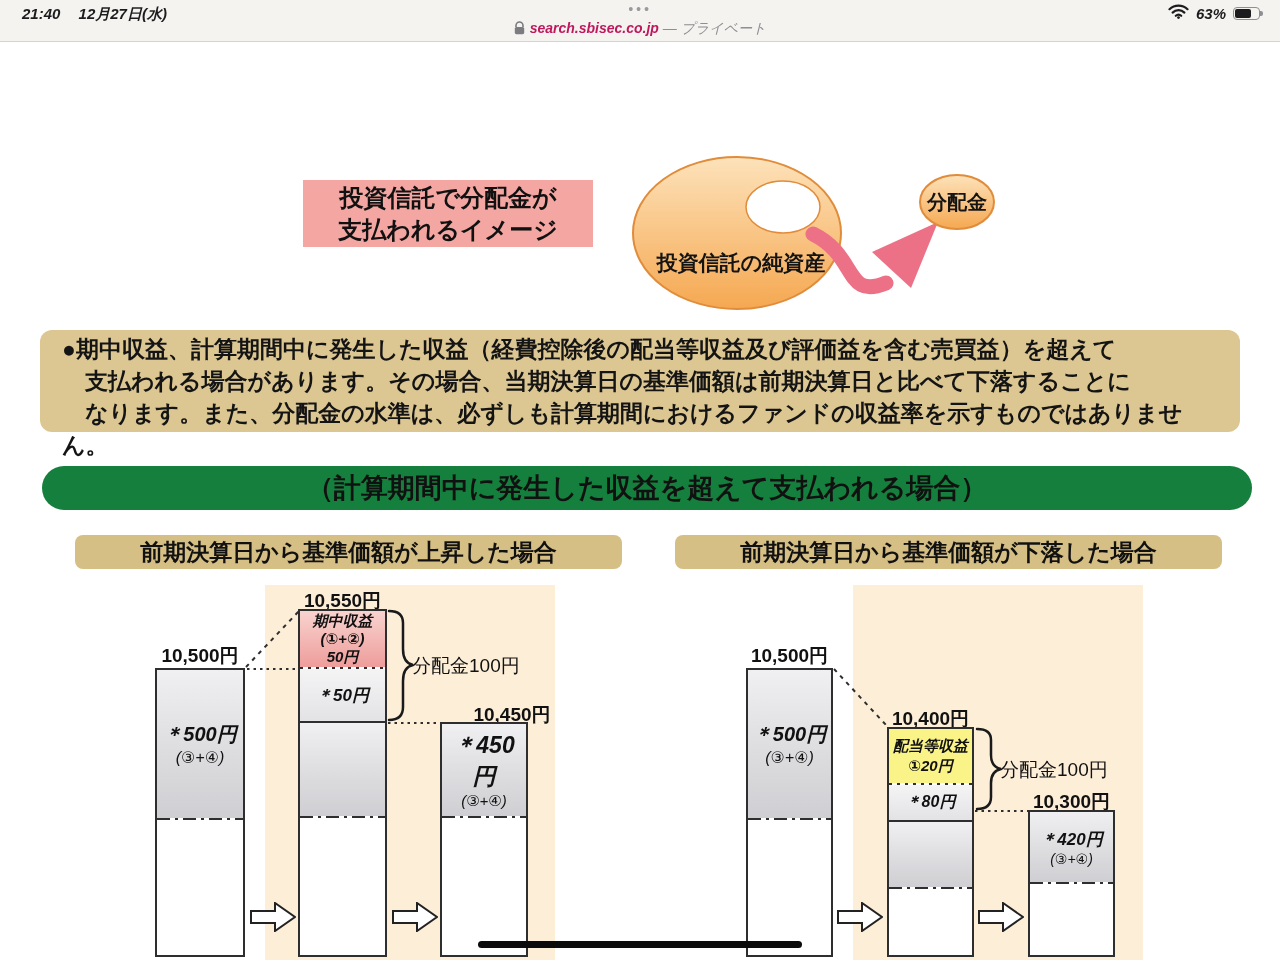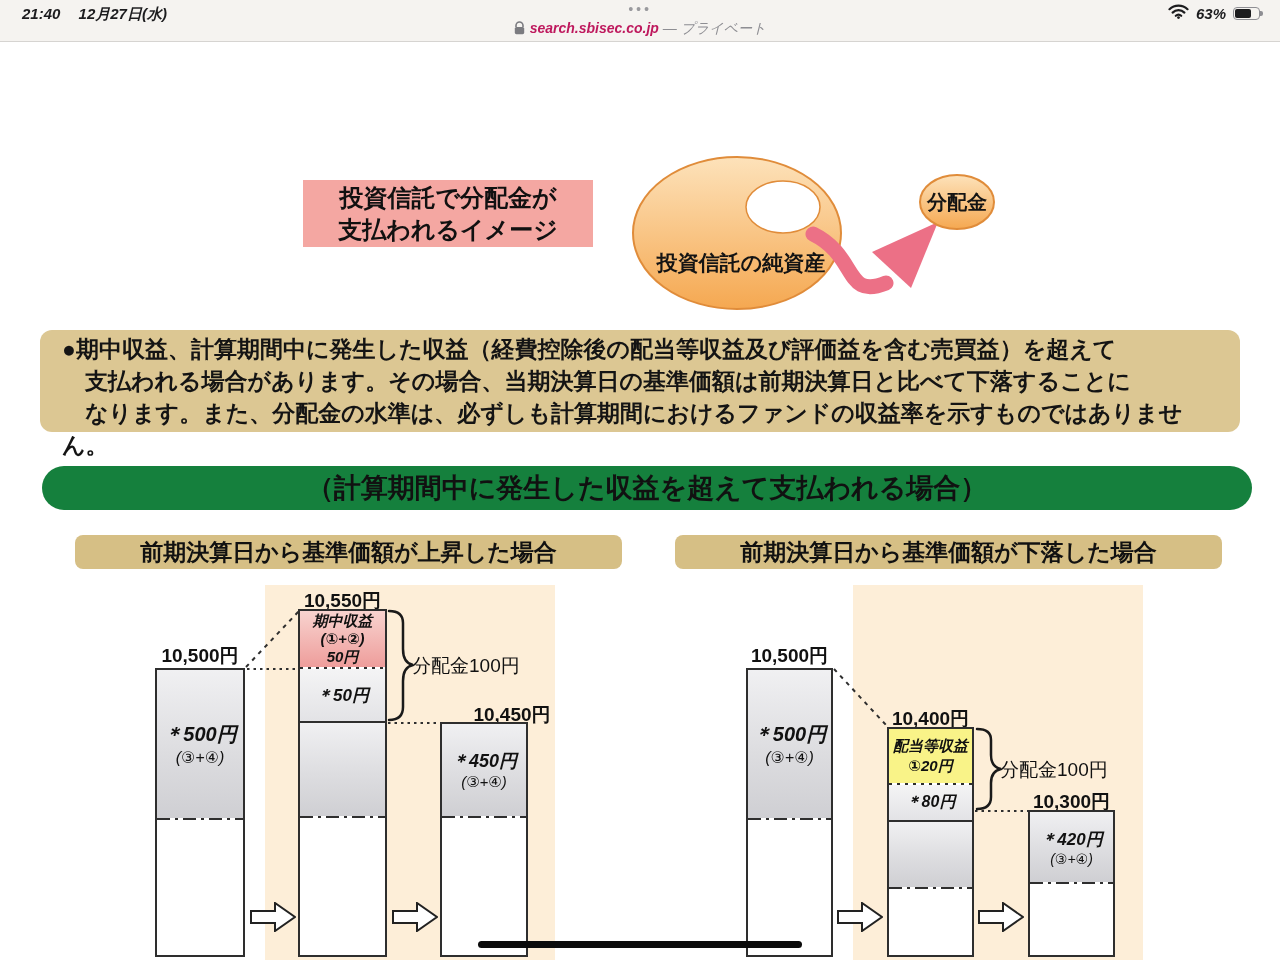--- a/index.html
+++ b/index.html
@@ -51,21 +51,21 @@
   .seg.pink  { background:linear-gradient(180deg,#f8d3cf,#ee9d9b); }
   .seg.yellow{ background:#f9f388; }
   .seg.white { background:#fff; }
   .div-solid  { height:2px; background:#2e2e2e; flex:none; }
   .div-dotted { height:2px; flex:none;
     background:repeating-linear-gradient(90deg,#2e2e2e 0 3px,transparent 3px 8px); }
   .div-dashdot{ height:2px; flex:none;
     background:repeating-linear-gradient(90deg,#2e2e2e 0 13px,transparent 13px 18px,#2e2e2e 18px 21px,transparent 21px 26px); }
   .lbl .main { font-size:20px; font-weight:600; }
   .lbl .sub  { font-size:16px; font-weight:500; }
-  .lbl.small .main { font-size:18px; } .lbl.small .sub { font-size:15px; }
+  .lbl.small .main { font-size:23px; } .lbl.small .sub { font-size:15px; }
   .lbl.tiny  .main { font-size:17px; } .lbl.tiny  .sub { font-size:14px; }
   .seg-text { white-space:pre-line; font-weight:600; }
   .top-label { position:absolute; text-align:center; font-size:19px; font-weight:600; }
   .brace-label { position:absolute; font-size:19px; font-weight:400; }
   .chart-overlay { position:absolute; left:0; top:0; }
   .block-arrow { position:absolute; }
   .home-indicator { position:absolute; left:478px; top:941px; width:324px; height:7px;
     background:#0b0b0b; border-radius:4px; }
 </style>
 </head>

